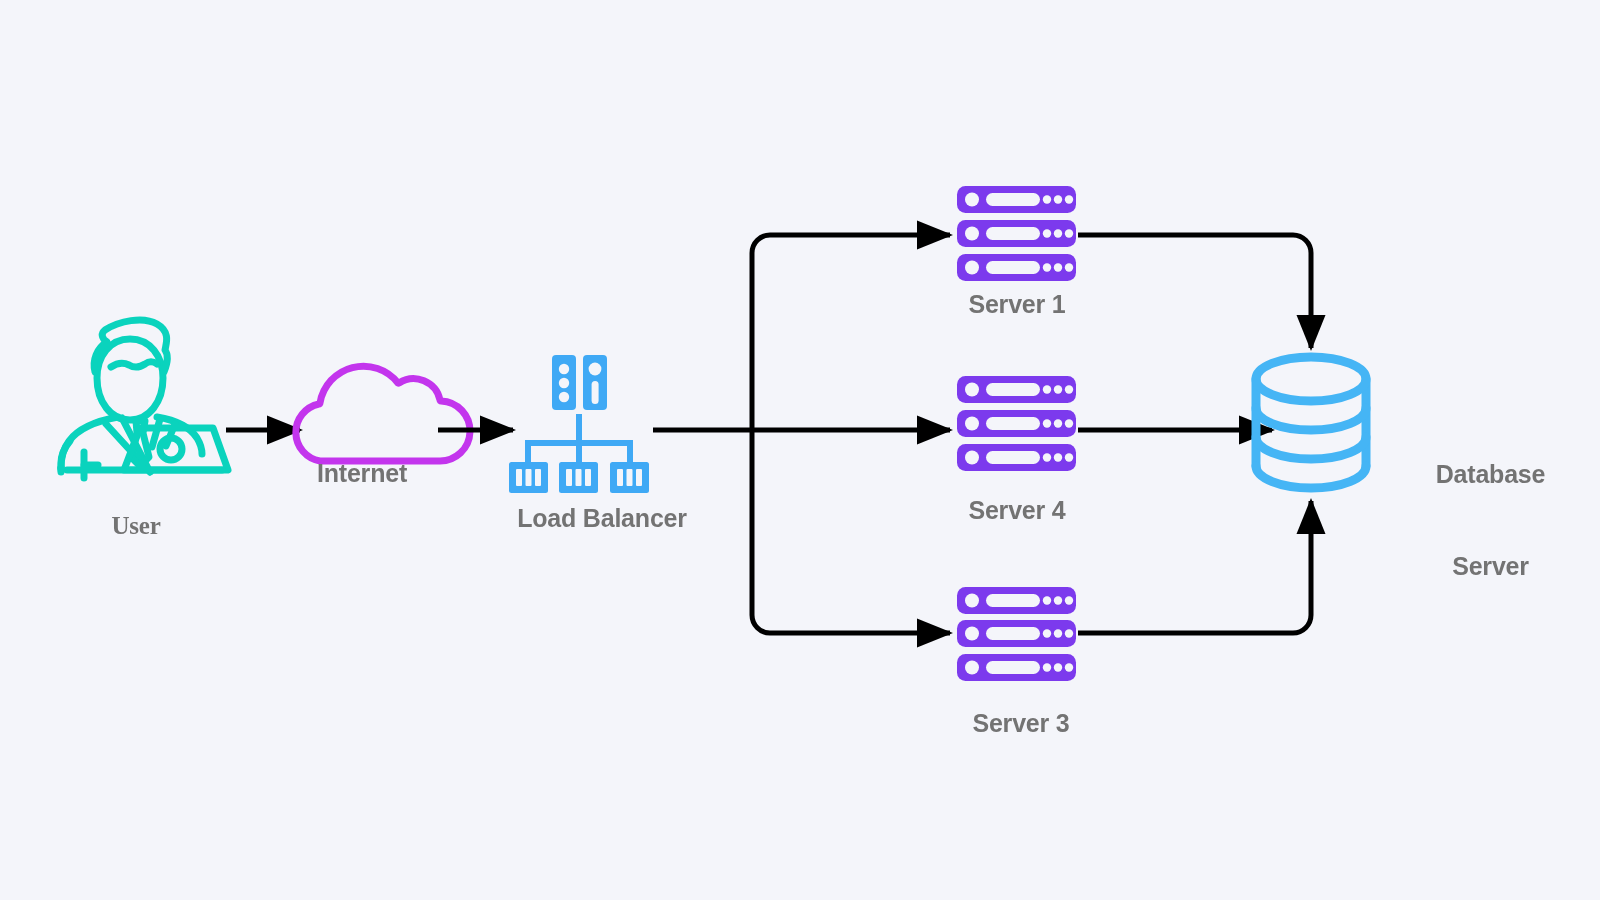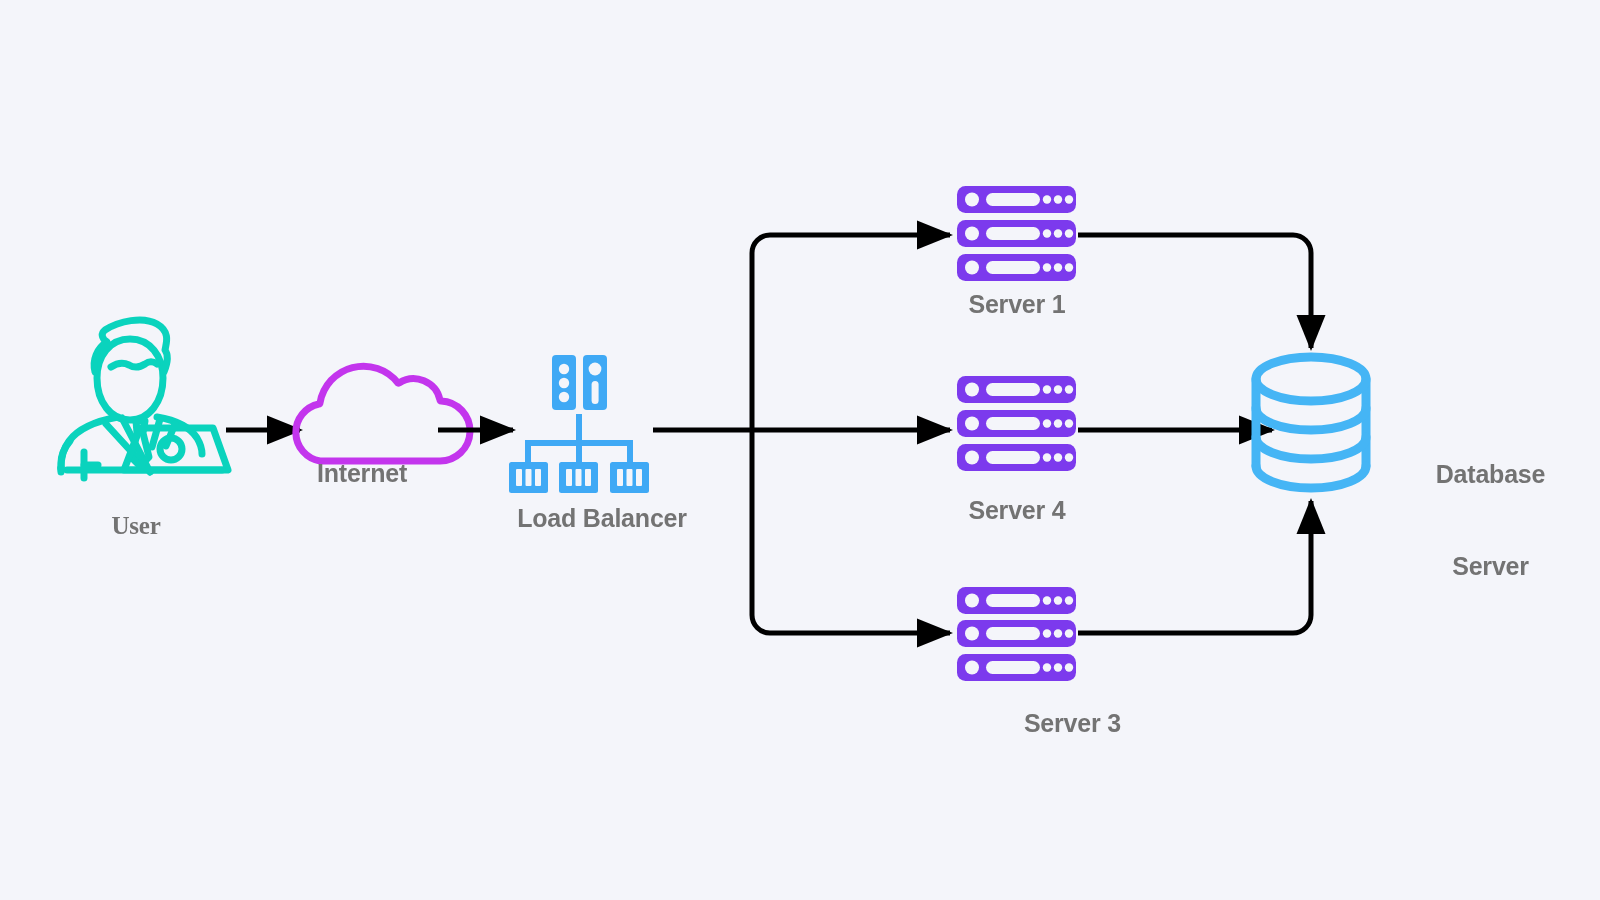--- a/index.html
+++ b/index.html
@@ -38,21 +38,21 @@
     letter-spacing: -0.2px;
     line-height: 1.22;
     user-select: none;
   }
   .label-lg { font-size: 25px; }
   #label-user        { left: 36px;   top: 511px;  width: 200px; font-family: Liberation Serif, serif; }
   #label-internet    { left: 262px;  top: 458px;  width: 200px; }
   #label-loadbalancer{ left: 462px;  top: 503px;  width: 280px; }
   #label-server1     { left: 917px;  top: 289px;  width: 200px; }
   #label-server2     { left: 917px;  top: 495px;  width: 200px; }
-  #label-server3     { left: 921px;  top: 708px;  width: 200px; text-align: right; }
+  #label-server3     { left: 921px;  top: 708px;  width: 200px; }
   #label-database    { left: 1383px; top: 398px;  width: 215px;
                        text-align: center; }
 </style>
 </head>
 <body>
 
 <div id="diagram-root">
 
   <svg id="diagram-svg" viewBox="0 0 1600 900" xmlns="http://www.w3.org/2000/svg">
 

